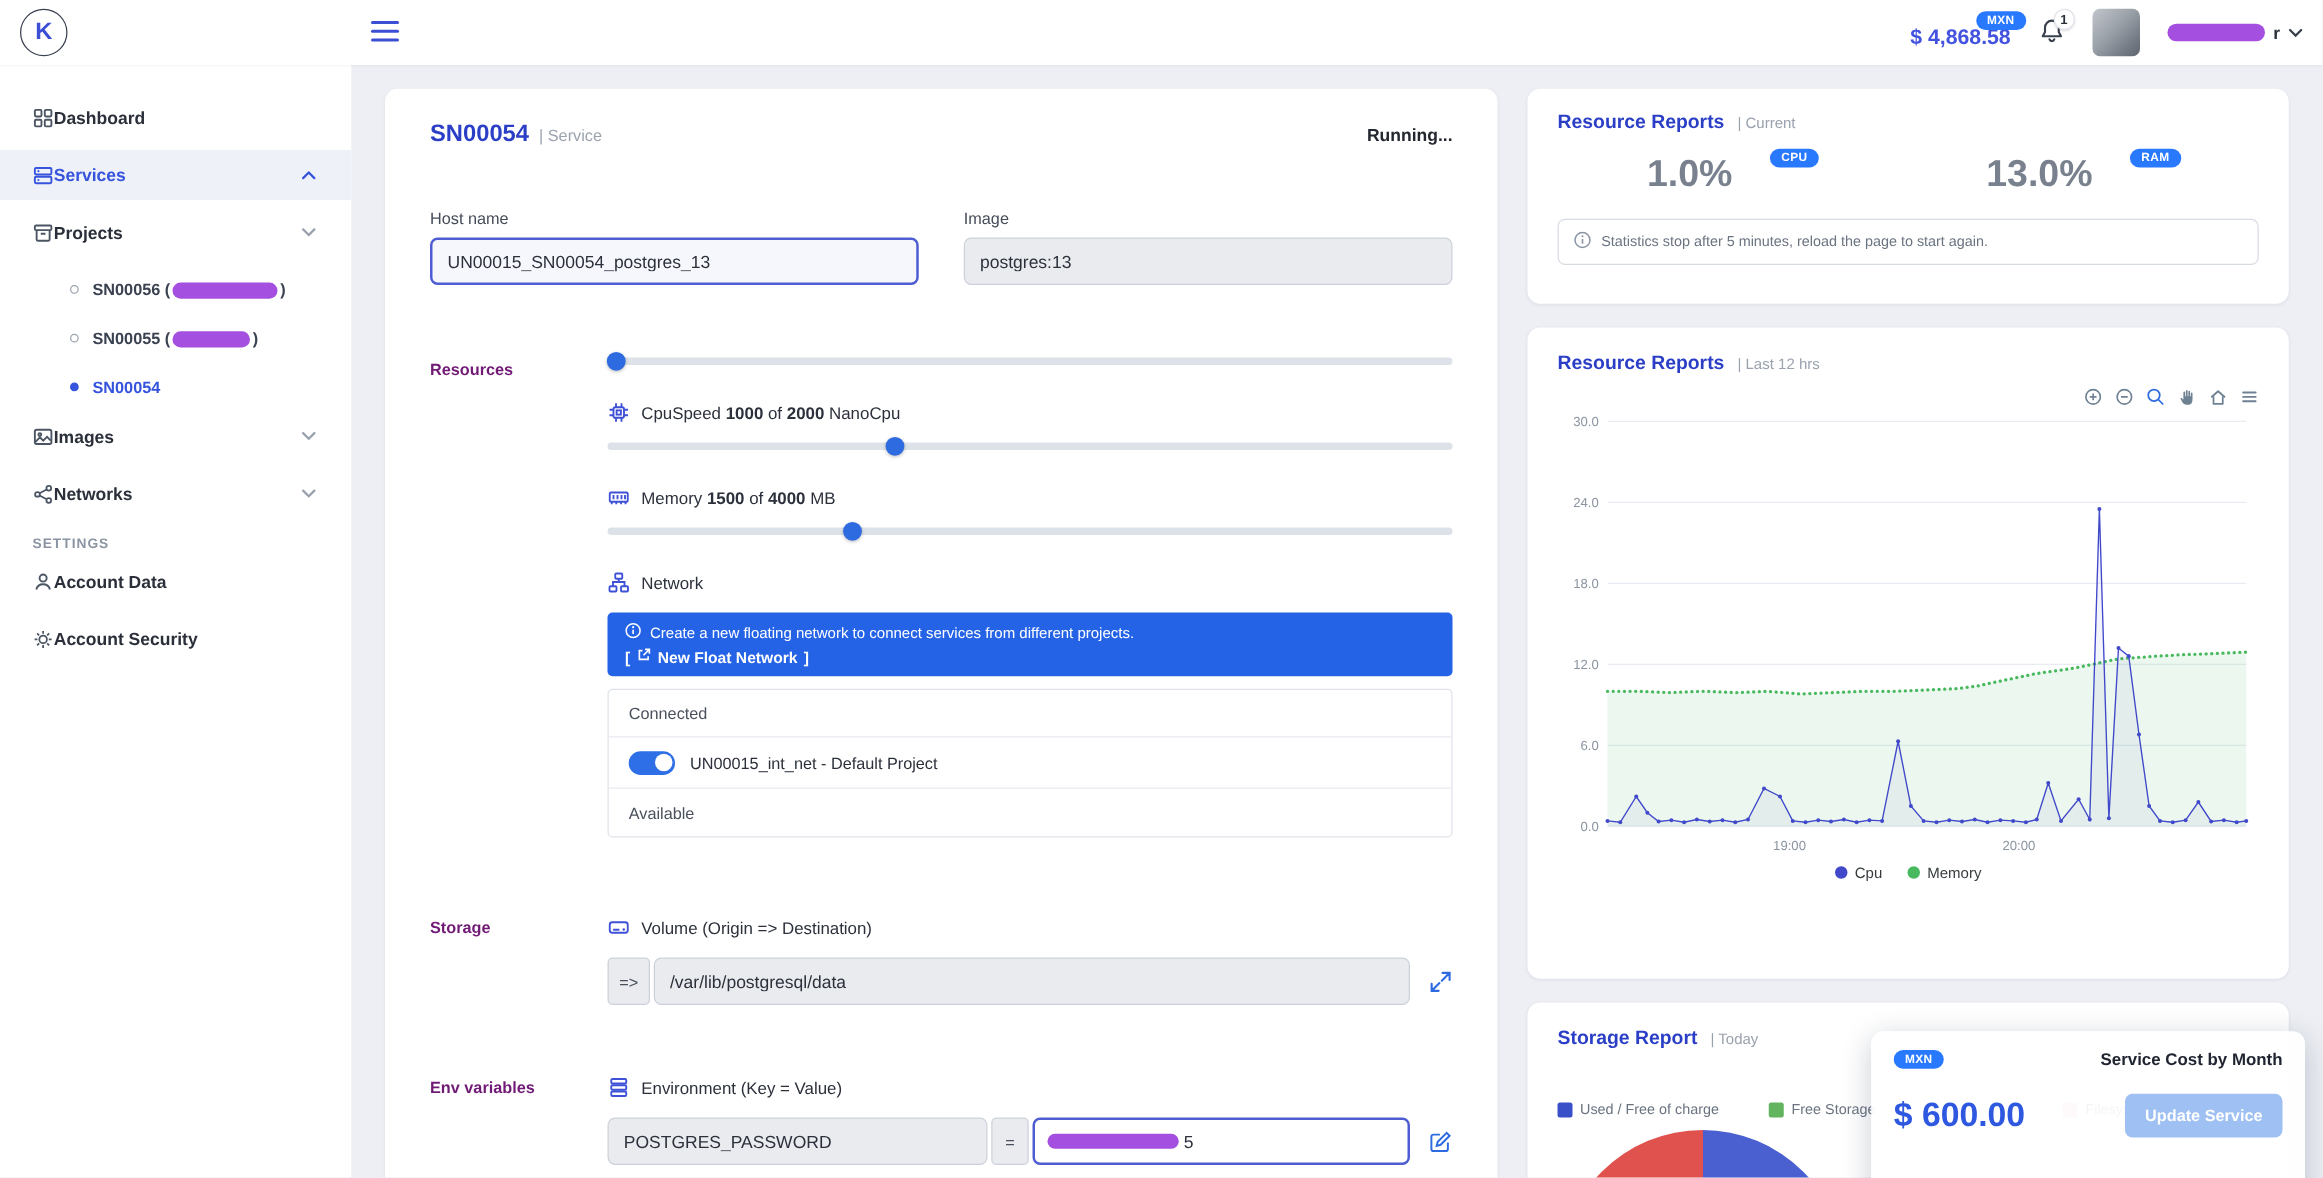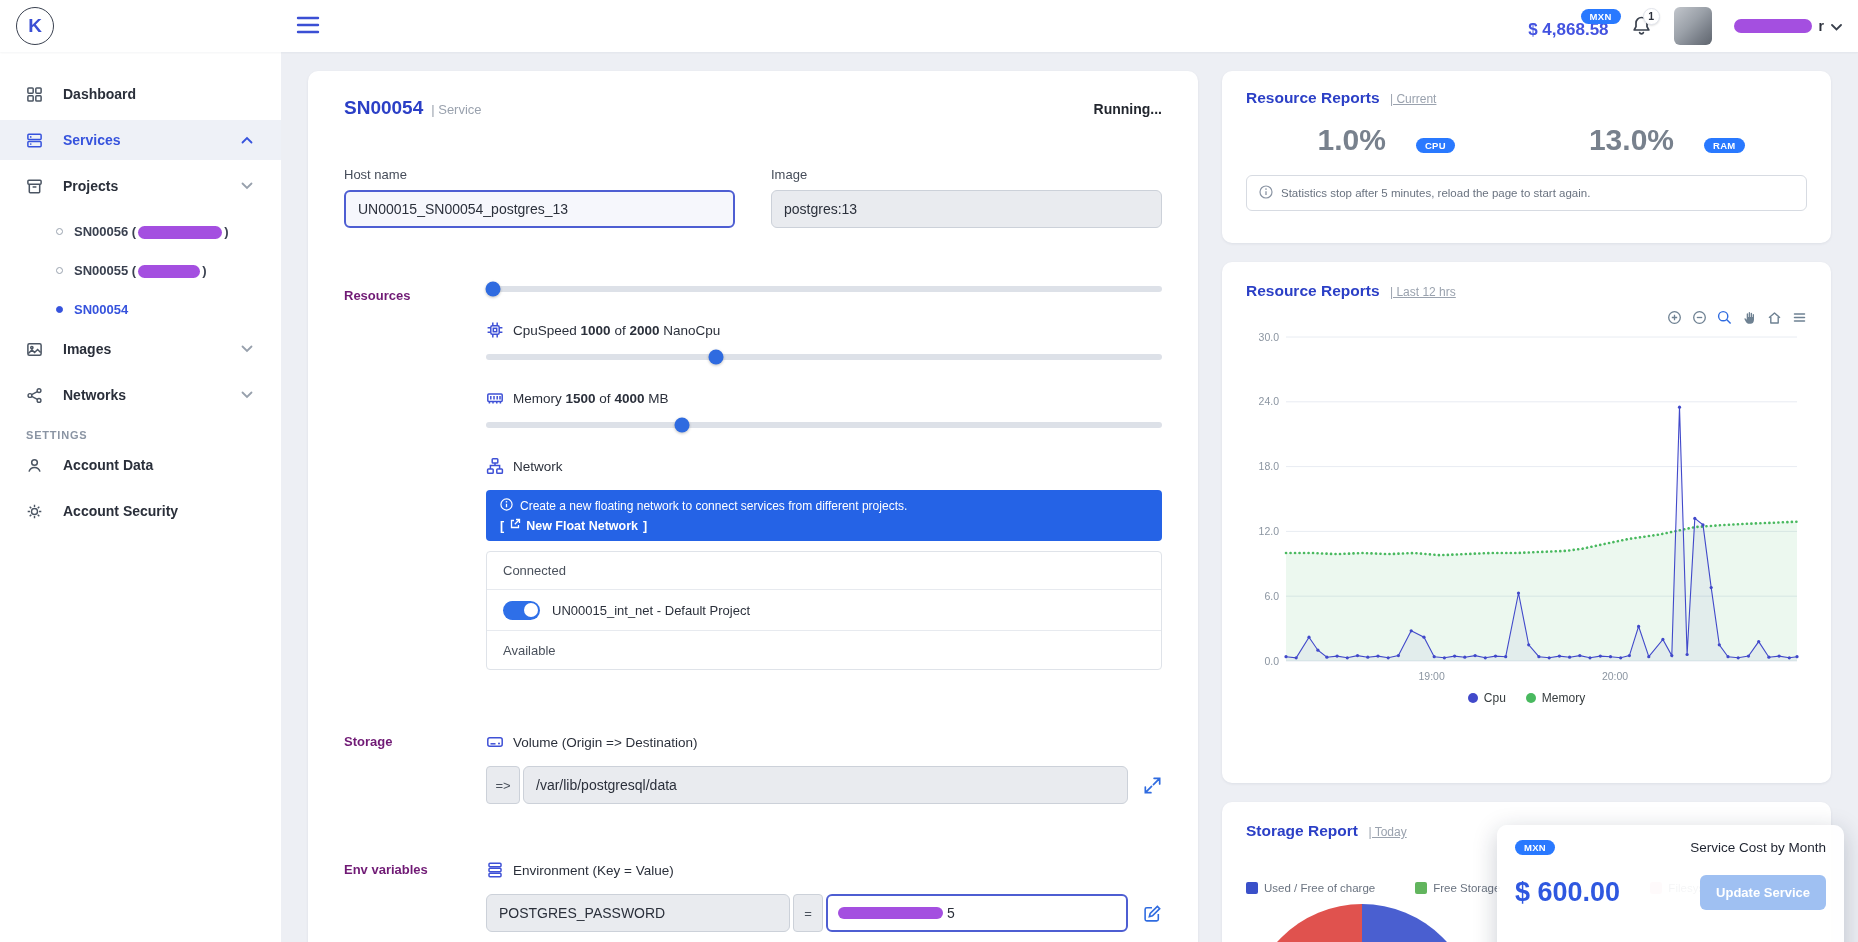--- a/index.html
+++ b/index.html
@@ -28,21 +28,21 @@
     box-shadow:0 1px 2px rgba(0,0,0,.12); }
   .avatar { width:38px; height:38px; border-radius:6px; cursor:pointer;
     background:linear-gradient(135deg,#c2c6cc 0%,#9aa0a8 45%,#787e87 75%,#5f656e 100%); }
   .user-menu { display:flex; align-items:center; gap:7px; cursor:pointer; }
   .user-menu .name-suffix { font-size:14px; font-weight:700; color:#2b303b; }
   .redact { display:inline-block; background:#a44fe0; border-radius:7px; vertical-align:middle; }
 
   
   .sidebar { position:absolute; top:52px; left:0; width:281px; bottom:0; background:#fff;
     z-index:20; padding-top:22px; }
-  .nav-item { display:flex; align-items:center; gap:20px; height:40px; margin-bottom:6px;
+  .nav-item { display:flex; align-items:center; gap:0; height:40px; margin-bottom:6px;
     padding:0 28px 0 26px; font-size:14px; font-weight:600; color:#2a2f3a; cursor:pointer; }
   .nav-item .chev { margin-left:auto; display:flex; }
   .nav-item.active { background:#eef1f7; color:#3653dd; }
   .nav-item.active svg g, .nav-item.active svg path, .nav-item.active svg rect { stroke:#3653dd; }
   .sub-item { display:flex; align-items:center; gap:11px; height:39px; padding-left:56px;
     font-size:13px; font-weight:600; color:#3a4150; cursor:pointer; }
   .sub-item.active { color:#3653dd; }
   .bullet { width:7px; height:7px; border-radius:50%; border:1.5px solid #9aa3af; flex-shrink:0; }
   .bullet.filled { background:#3653dd; border-color:#3653dd; }
   .settings-header { margin:14px 0 4px; padding:0 26px; font-size:11px; font-weight:700;
@@ -99,24 +99,24 @@
   .addon { width:34px; height:38px; background:#e9ebef; border:1px solid #ccd1d9;
     border-radius:4px; display:flex; align-items:center; justify-content:center;
     font-size:13px; color:#4a515c; flex-shrink:0; }
   .row-icon-btn { margin-left:12px; display:flex; align-items:center; cursor:pointer; flex-shrink:0; }
   .env-value { flex:1; height:38px; border:2px solid #4e5ed2; border-radius:6px; background:#fff;
     display:flex; align-items:center; padding:0 10px; gap:4px; font-size:14px; }
 
   
   .right-col { flex:1; display:flex; flex-direction:column; gap:19px; min-width:0; }
   .rc-title { font-size:15.5px; font-weight:800; color:#2b3fc6; }
-  .rc-sub { font-size:12px; color:#9aa2ae; margin-left:6px;text-decoration:underline; }
+  .rc-sub { font-size:12px; color:#9aa2ae; margin-left:6px; }
   .reports-current { padding:18px 24px; height:172px; }
   .stats-row { display:flex; margin-top:16px; }
-  .stat-half { flex:1; display:flex; align-items:flex-end; justify-content:center;gap:20px; }
+  .stat-half { flex:1; display:flex; align-items:flex-start; justify-content:center;gap:20px; }
   .stat-value { font-size:30px; font-weight:800; color:#78818d; }
   .stat-pill { margin-left:10px; position:relative; top:-4px; }
   .notice-box { display:flex; align-items:center; gap:8px; border:1px solid #d7dbe2;
     border-radius:6px; padding:9px 12px; font-size:11.5px; color:#6a7380; margin-top:18px; }
   .reports-history { padding:20px 24px 14px; height:521px; }
   .chart-toolbar { margin-top:10px; display:flex; justify-content:flex-end; align-items:center;
     gap:10px; }
   .chart-toolbar span { display:flex; cursor:pointer; }
   .history-chart { display:block; width:100%; margin-top:2px; }
   .chart-legend { display:flex; justify-content:center; gap:20px; margin-top:4px; }
@@ -126,21 +126,21 @@
   .storage-legend { display:flex; align-items:center; margin-top:42px; font-size:11.5px; color:#6a7380; }
   .sl-item { display:flex; align-items:center; gap:6px; }
   .sl-sq { width:12px; height:12px; border-radius:2px; }
   .storage-pie { position:absolute; left:26px; top:102px; width:228px; height:228px; border-radius:50%; }
 
   
   .cost-popup { position:absolute; right:14px; top:825px; width:347px; height:170px; z-index:50;
     background:rgba(255,255,255,.93); border-radius:10px; box-shadow:0 6px 24px rgba(20,30,60,.22);
     padding:15px 18px; }
   .cp-row1 { display:flex; align-items:center; justify-content:space-between; }
-  .cp-title { font-size:13.5px; font-weight:400; color:#1f2430; }
+  .cp-title { font-size:13.5px; font-weight:700; color:#1f2430; }
   .cp-row2 { display:flex; align-items:center; justify-content:space-between; margin-top:20px; }
   .cp-amount { font-size:27px; font-weight:800; color:#2f58e0; }
   .cp-btn { border:none; background:#9fc0f2; color:#fff; font-size:13px; font-weight:700;
     border-radius:6px; padding:10px 16px; cursor:pointer; font-family:inherit; }
 </style>
 </head>
 <body>
 
 <div class="header">
   <div class="logo">

